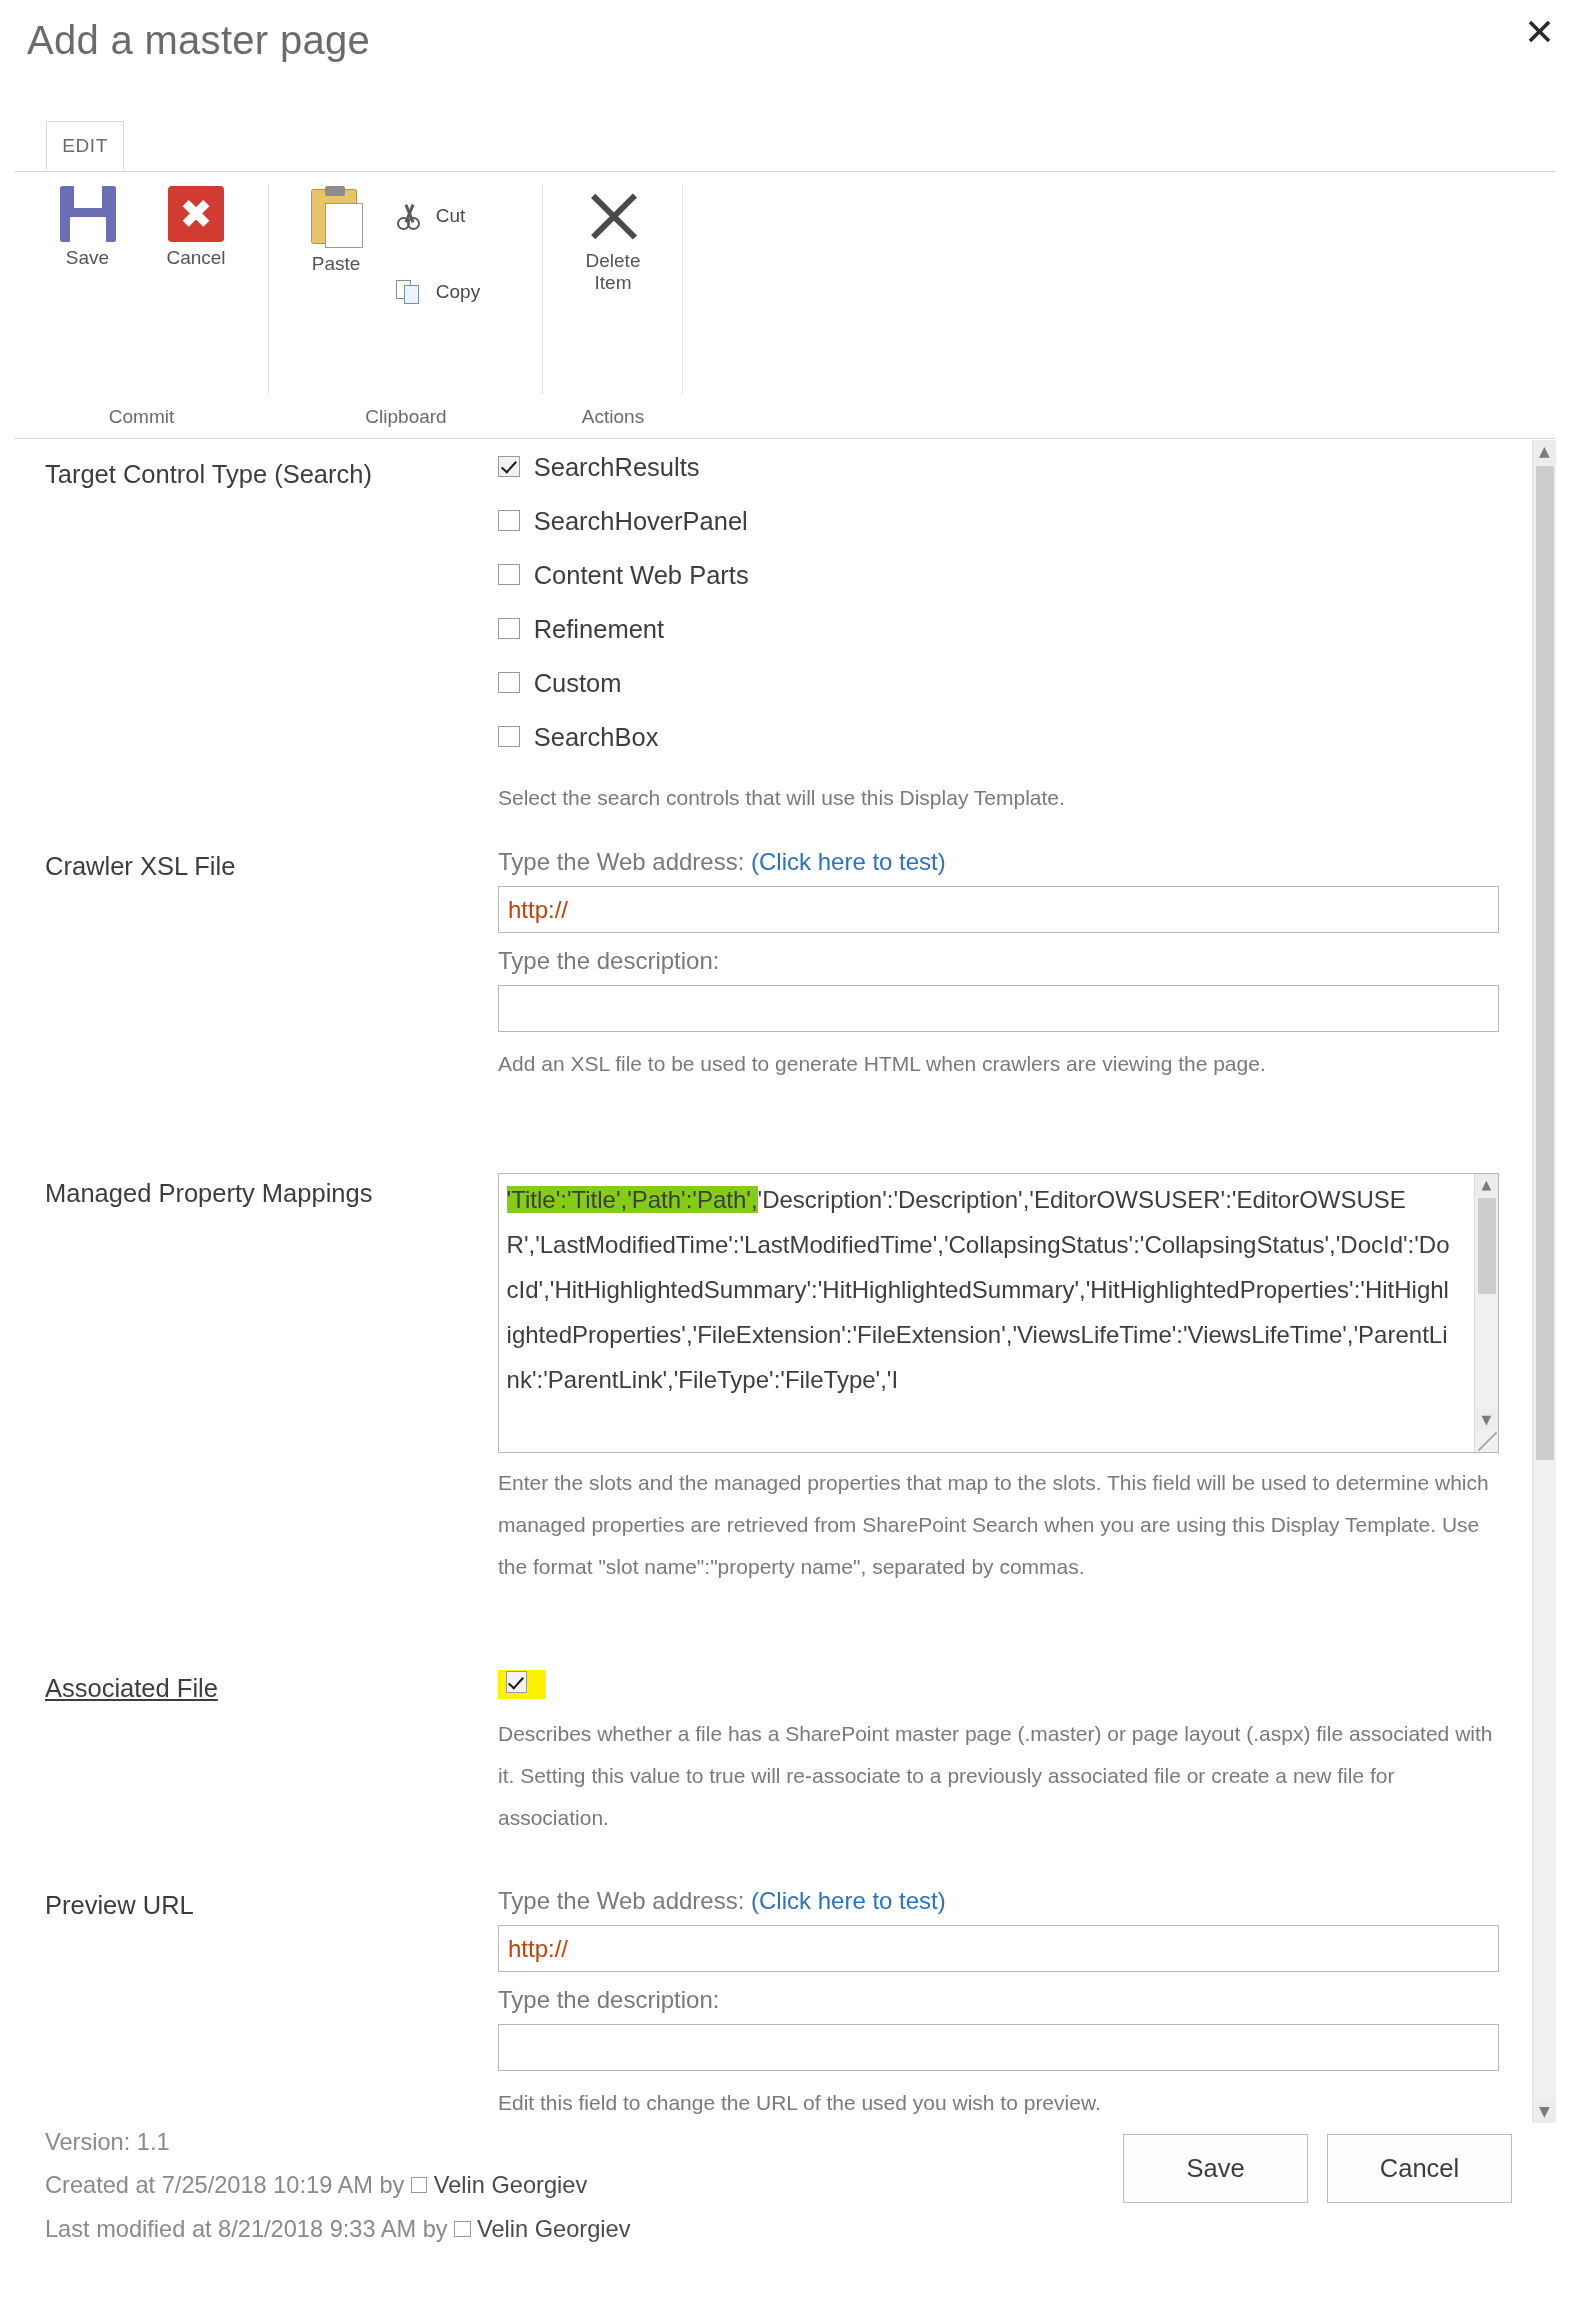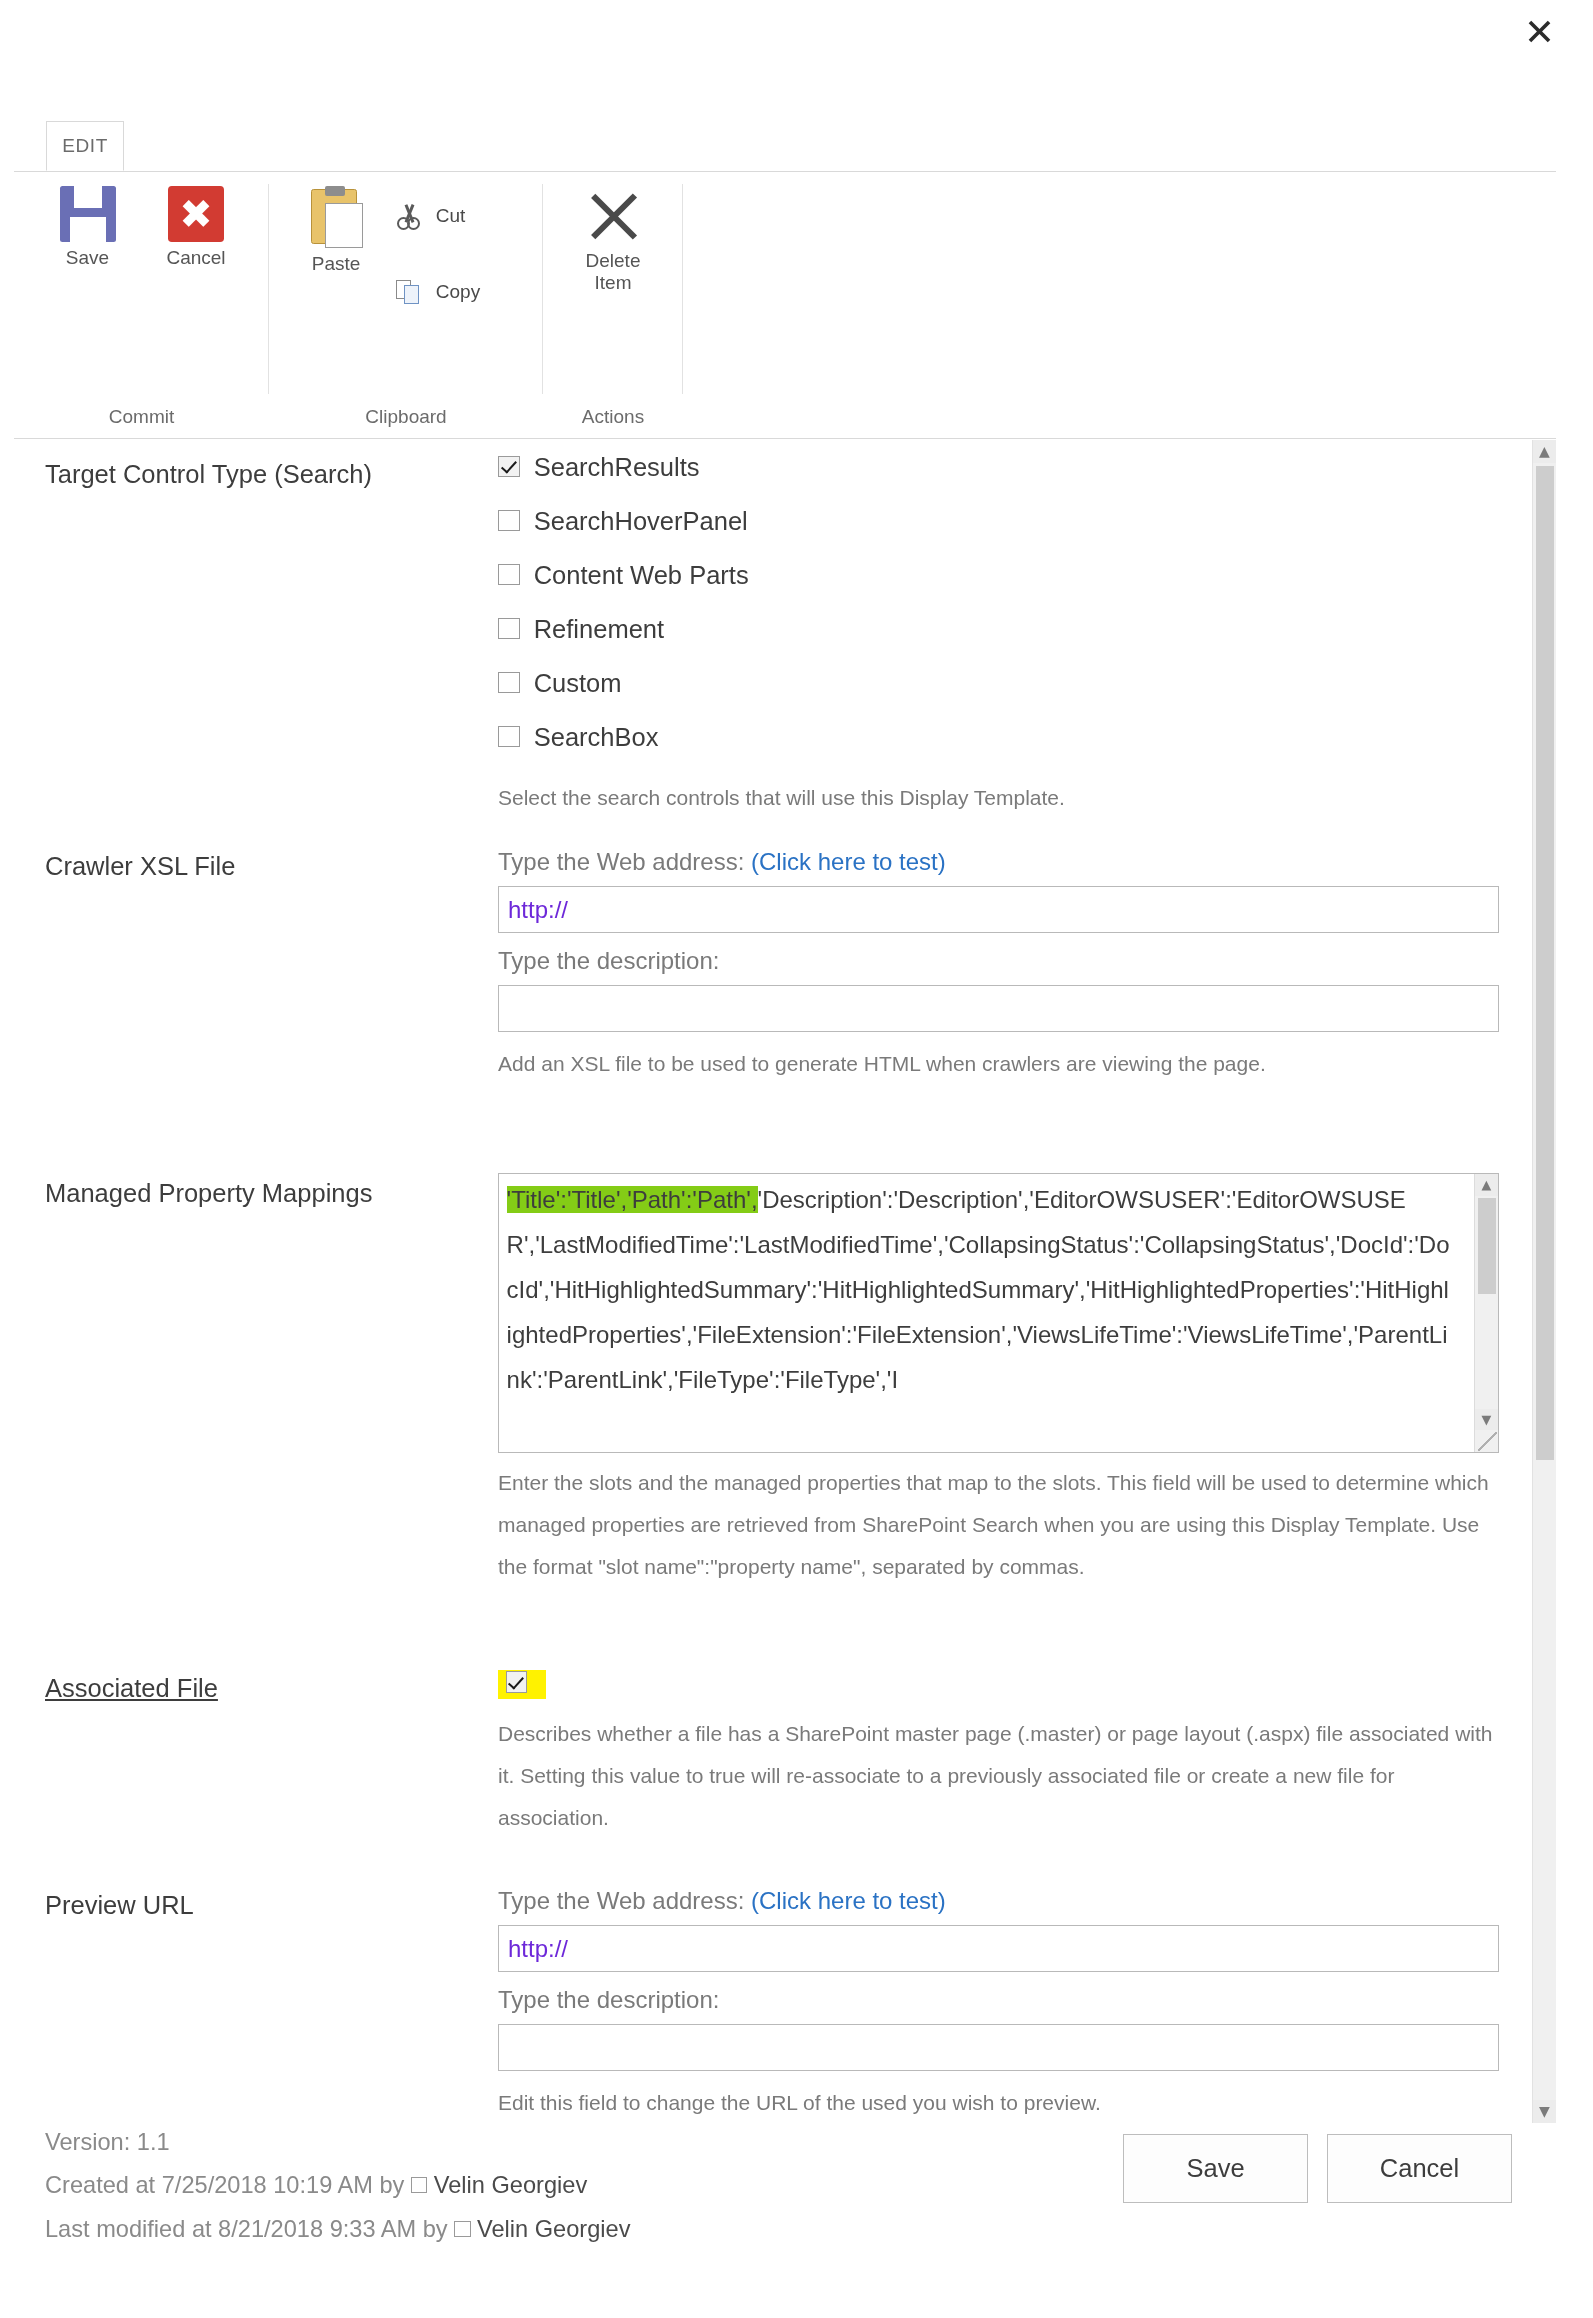--- a/index.html
+++ b/index.html
@@ -343,21 +343,21 @@
     color: #2a72c4;
     cursor: pointer;
   }
   .tbox {
     width: 1001px;
     height: 47px;
     border: 1.3px solid #b9b9b9;
     background: #ffffff;
     box-sizing: border-box;
     font-size: 24px;
-    color: #6d28d9;
+    color: #c2410c;
     padding: 2.5px 9px;
     font-family: "Liberation Sans", sans-serif;
     outline: none;
   }
   .mapbox {
     width: 1001px;
     height: 280px;
     border: 1.3px solid #b9b9b9;
     background: #ffffff;
     box-sizing: border-box;
@@ -445,20 +445,21 @@
     cursor: pointer;
     font-family: "Liberation Sans", sans-serif;
   }
 </style>
 </head>
 <body>
 
 <div class="dialog">
 
   <div class="titlebar">
+    <div class="dialog-title">Add a master page</div>
     <div class="close-btn">✕</div>
   </div>
 
   <div class="ribbon-wrap">
     <div class="ribbon-tabs">
       <div class="ribbon-tab">EDIT</div>
     </div>
     <div class="ribbon-body">
 
       <div class="rgroup" style="left:0; width:255px;">

